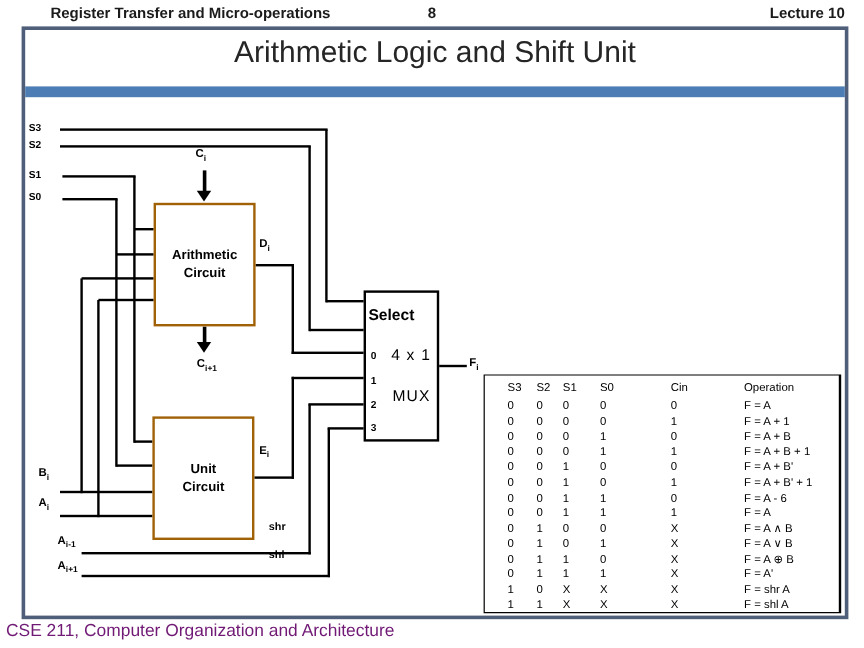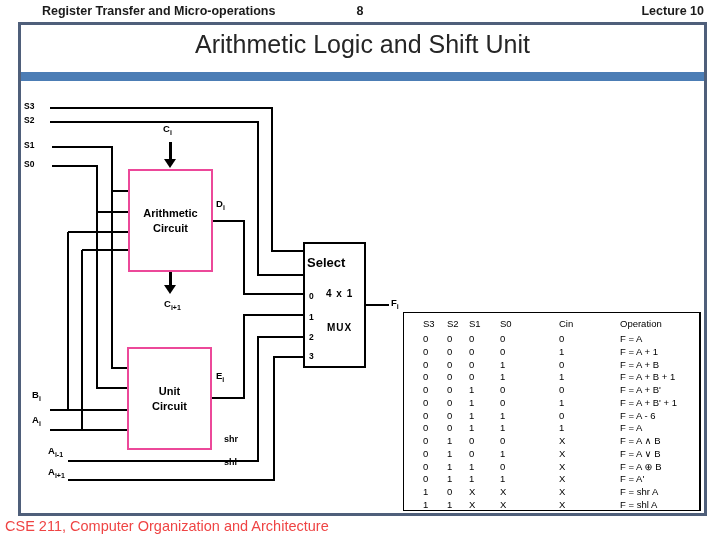--- a/index.html
+++ b/index.html
@@ -14,43 +14,43 @@
   .hdr-center{left:0;width:720px;text-align:center;}
   .hdr-right{right:16px;}
   
   .frame{position:absolute;left:18px;top:22px;width:689px;height:494px;border:3px solid var(--frame);box-sizing:border-box;background:#fff;}
   .slide-title{position:absolute;left:21px;top:30px;width:683px;text-align:center;font-size:25px;color:#262626;letter-spacing:0px;}
   .accent-bar{position:absolute;left:21px;top:72px;width:683px;height:9px;background:var(--accent);}
   
   .h{position:absolute;height:2px;background:#000;}
   .v{position:absolute;width:2px;background:#000;}
   
-  .box{position:absolute;border:2px solid #ec4899;background:#fff;box-sizing:border-box;
+  .box{position:absolute;border:2px solid #a16207;background:#fff;box-sizing:border-box;
        display:flex;flex-direction:column;align-items:center;justify-content:center;gap:3px;
        font-size:11px;font-weight:bold;color:#000;text-align:center;}
   .mux{position:absolute;border:2px solid #000;background:#fff;box-sizing:border-box;font-weight:bold;color:#000;}
   .mux .sel{position:absolute;left:2px;top:11px;font-size:13px;font-weight:600;}
   .mux .inp{position:absolute;left:4px;font-size:8.5px;font-weight:bold;}
-  .mux .nm{position:absolute;font-size:10px;font-weight:bold;letter-spacing:1px;}
+  .mux .nm{position:absolute;font-size:13px;font-weight:normal;letter-spacing:1px;}
   
   .sig{position:absolute;font-size:9.5px;font-weight:bold;color:#000;white-space:nowrap;line-height:10px;}
   .sig sub{font-size:7px;vertical-align:-3px;}
   .slab{position:absolute;font-size:8.5px;font-weight:bold;color:#000;line-height:8px;}
   .shlab{position:absolute;font-size:9px;font-weight:bold;color:#000;}
   
   .aline{position:absolute;width:3px;background:#000;}
   .ahead{position:absolute;width:0;height:0;border-left:6px solid transparent;border-right:6px solid transparent;border-top:9px solid #000;}
   
   .ftable{position:absolute;left:403px;top:312px;width:298px;height:199px;box-sizing:border-box;
           border:1px solid #000;border-right-width:2px;padding:3px 0 0 19px;
           font-size:9.5px;color:#000;background:#fff;}
   .trow{display:grid;grid-template-columns:24px 22px 31px 59px 61px auto;height:12.75px;line-height:12.75px;white-space:nowrap;}
   .trow.thead{height:17px;line-height:15px;}
   
-  .footer{position:absolute;left:5px;top:518px;font-size:14.5px;color:#ef4444;white-space:nowrap;}
+  .footer{position:absolute;left:5px;top:518px;font-size:14.5px;color:#701a75;white-space:nowrap;}
 </style>
 </head>
 <body style="--accent: #4C7DB5; --frame: #4F5F7A;">
 
 <div class="hdr hdr-left">Register Transfer and Micro-operations</div>
 <div class="hdr hdr-center">8</div>
 <div class="hdr hdr-right">Lecture 10</div>
 
 <div class="frame"></div>
 <div class="slide-title">Arithmetic Logic and Shift Unit</div>

